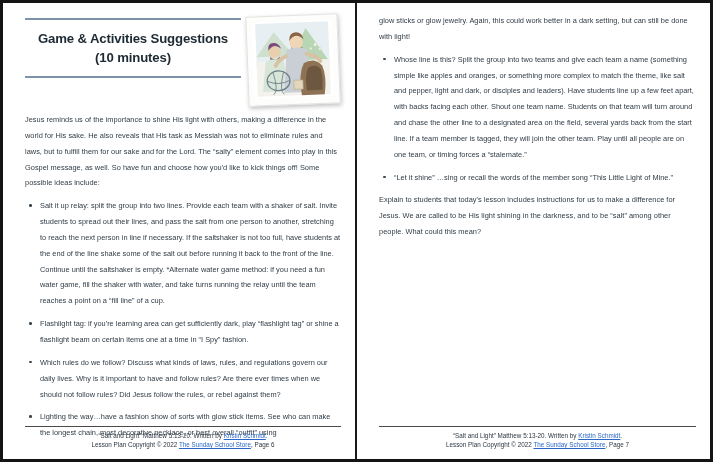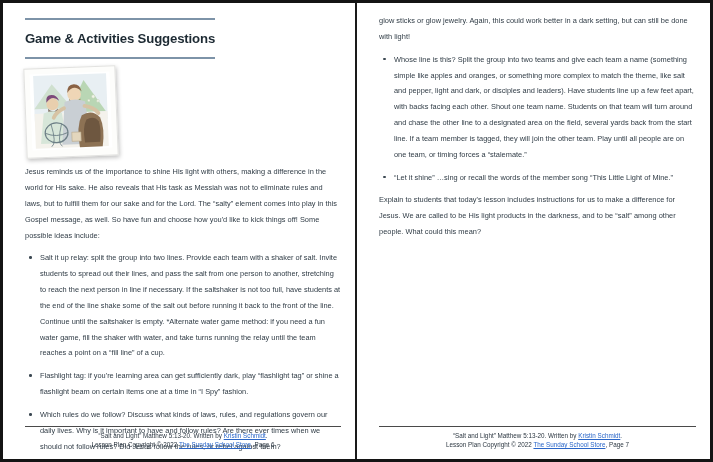--- a/index.html
+++ b/index.html
@@ -40,21 +40,20 @@
   .page-body {
     position: relative;
     height: 100%;
     padding: 10px 14px 0 22px;
   }
   .page-right .page-body { padding: 10px 14px 0 22px; }
 
   
   .header-block {
     display: flex;
-    flex-direction: column;
     align-items: flex-start;
     gap: 6px;
     margin-bottom: 7px;
   }
   .title-wrap {
     flex: 1 1 auto;
     padding-top: 5px;
     min-width: 0;
   }
   .title-rule {
@@ -161,20 +160,21 @@
 <div id="viewer">
 
   <div class="page page-left">
     <div class="page-body">
 
       <div class="header-block">
         <div class="title-wrap">
           <div class="title-rule top"></div>
           <div class="doc-title">
             <span>Game &amp; Activities Suggestions</span>
+            <span class="line2">(10 minutes)</span>
           </div>
           <div class="title-rule bottom"></div>
         </div>
 
         <div class="illus-frame">
           <svg class="illus-canvas" viewBox="0 0 100 100">
             <rect x="0" y="0" width="100" height="100" fill="#ffffff"></rect>
 
             <rect x="2" y="2" width="96" height="60" fill="#e8eff3"></rect>
             <path d="M2 46 L26 14 L52 46 Z" fill="#cfe0cf"></path>
@@ -237,21 +237,21 @@
   <div class="page page-right">
     <div class="page-body">
 
       <p class="para">glow sticks or glow jewelry. Again, this could work better in a dark setting, but can still be done with light!</p>
 
       <ul class="bullets">
         <li>Whose line is this? Split the group into two teams and give each team a name (something simple like apples and oranges, or something more complex to match the theme, like salt and pepper, light and dark, or disciples and leaders). Have students line up a few feet apart, with backs facing each other. Shout one team name. Students on that team will turn around and chase the other line to a designated area on the field, several yards back from the start line. If a team member is tagged, they will join the other team. Play until all people are on one team, or timing forces a “stalemate.”</li>
         <li class="tight">“Let it shine” …sing or recall the words of the member song “This Little Light of Mine.”</li>
       </ul>
 
-      <p class="para after-bullets">Explain to students that today's lesson includes instructions for us to make a difference for Jesus. We are called to be His light products in the darkness, and to be “salt” among other people. What could this mean?</p>
+      <p class="para after-bullets">Explain to students that today's lesson includes instructions for us to make a difference for Jesus. We are called to be His light shining in the darkness, and to be “salt” among other people. What could this mean?</p>
 
       <div class="footer">
         <div class="footer-rule"></div>
         <div class="footer-line">
           <span>“Salt and Light” Matthew 5:13-20.  Written by </span><a class="footer-link" href="#">Kristin Schmidt</a><span>.</span>
         </div>
         <div class="footer-line">
           <span>Lesson Plan Copyright © 2022 </span><a class="footer-link" href="#">The Sunday School Store</a><span>, Page 7</span>
         </div>
       </div>

